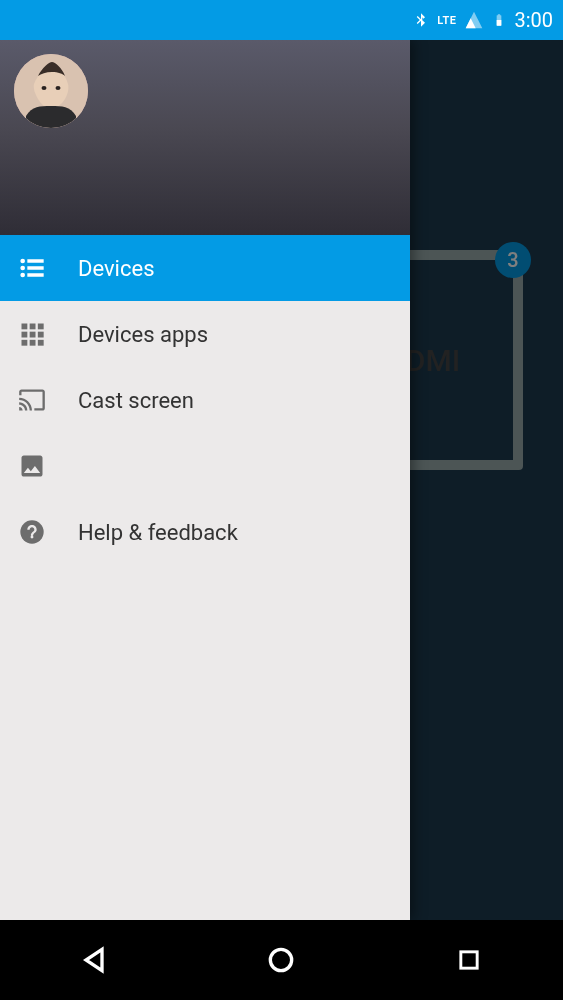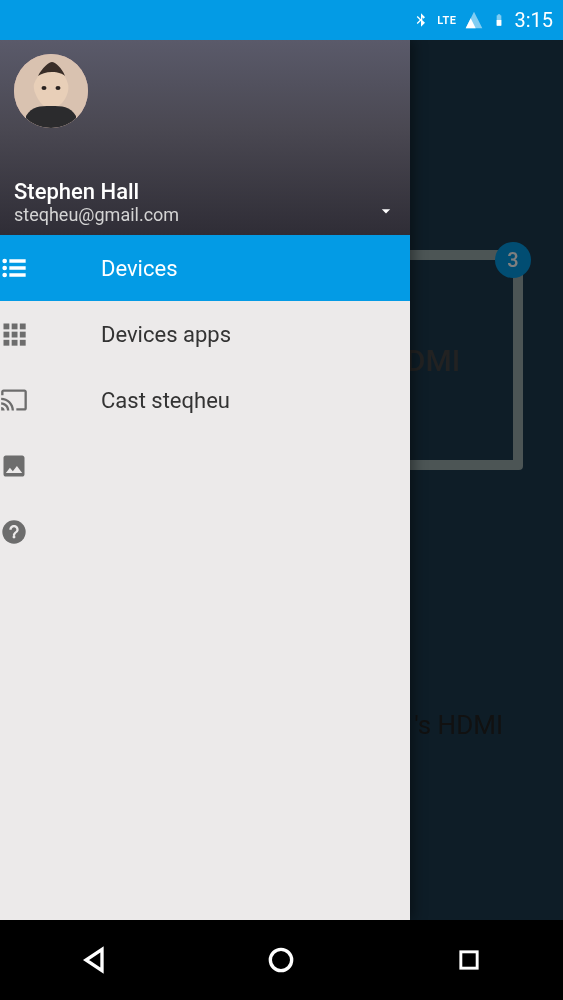--- a/index.html
+++ b/index.html
@@ -55,23 +55,22 @@
   .account-row {
     position: absolute; left: 14px; right: 14px; bottom: 10px;
     display: flex; align-items: flex-end; justify-content: space-between;
   }
   .acct-name { font-size: 22px; font-weight: 500; }
   .acct-email { font-size: 18px; color: #d4d4d4; }
   .caret-down svg { fill: #fff; }
 
   .drawer-list { flex: 1; }
   .drawer-item {
-    display: flex; align-items: center; height: 66px; 
+    display: flex; align-items: center; height: 66px; padding-left: 18px;
     cursor: pointer;
-    gap: 41px;
   }
   .drawer-item .dicon { width: 60px; display: flex; align-items: center; justify-content: flex-start; }
   .drawer-item .dicon svg { width: 28px; height: 28px; }
   .drawer-item .dlabel { font-size: 22px; color: #333; }
   .drawer-item.active { background: #039be5; }
   .drawer-item.active .dlabel { color: #fff; }
   .drawer-item.active .dicon svg { fill: #fff; }
   .drawer-item:not(.active) .dicon svg { fill: #6d6d6d; }
 
   
@@ -99,55 +98,43 @@
           <path d="M2 22h20L12 2 2 22z" opacity="0.5"></path>
           <path d="M2 22h12L8 10 2 22z"></path>
         </svg>
     </span>
     <span class="icon">
       <svg width="14" height="22" viewBox="0 0 24 24" fill="#fff">
           <path d="M15 4h-1V2h-4v2H9C8 4 8 5 8 5v16c0 1 1 1 1 1h6c1 0 1-1 1-1V5c0-1-1-1-1-1z" opacity="0.5"></path>
           <path d="M8 12h8v9c0 1-1 1-1 1H9c-1 0-1-1-1-1v-9z"></path>
         </svg>
     </span>
-    <span class="time">3:15</span>
+    <span class="time">3:00</span>
   </div>
 
   <div class="backdrop">
     <div class="bg-card">
       <span>DMI</span>
       <div class="bg-badge">3</div>
     </div>
-    <div class="bg-text">'s HDMI</div>
     <div class="scrim"></div>
   </div>
 
   <nav class="drawer">
     <div class="drawer-header">
       <div class="avatar">
         <svg viewBox="0 0 74 74">
           <rect width="74" height="74" fill="#d9c2b0"></rect>
           <path d="M20 30c4-10 12-18 18-18s13 8 16 18c1 4 0 10-3 15s-9 10-14 10-10-5-13-10-5-11-4-15z" fill="#e8cfb8"></path>
           <path d="M24 22c4-8 11-14 14-14s10 6 13 14c-2-2-7-4-13-4s-11 2-14 4z" fill="#3a2e28"></path>
           <ellipse cx="30" cy="34" rx="2.5" ry="2" fill="#2a2320"></ellipse>
           <ellipse cx="44" cy="34" rx="2.5" ry="2" fill="#2a2320"></ellipse>
           <path d="M12 62c6-10 14-10 25-10s19 0 25 10v12H12z" fill="#2b2b2d"></path>
         </svg>
       </div>
-      <div class="account-row">
-        <div>
-          <div class="acct-name">Stephen Hall</div>
-          <div class="acct-email">steqheu@gmail.com</div>
-        </div>
-        <span class="caret-down">
-          <svg width="20" height="20" viewBox="0 0 24 24">
-              <path d="M7 10l5 5 5-5z"></path>
-            </svg>
-        </span>
-      </div>
     </div>
 
     <div class="drawer-list">
 
       <div class="drawer-item active">
         <span class="dicon">
           <svg viewBox="0 0 24 24">
               <circle cx="4" cy="6" r="2"></circle>
               <circle cx="4" cy="12" r="2"></circle>
               <circle cx="4" cy="18" r="2"></circle>
@@ -175,39 +162,40 @@
         </span>
         <span class="dlabel">Devices apps</span>
       </div>
 
       <div class="drawer-item">
         <span class="dicon">
           <svg viewBox="0 0 24 24">
               <path d="M21 3H3c-1.1 0-2 .9-2 2v3h2V5h18v14h-7v2h7c1.1 0 2-.9 2-2V5c0-1.1-.9-2-2-2zM1 18v3h3c0-1.66-1.34-3-3-3zm0-4v2c2.76 0 5 2.24 5 5h2c0-3.87-3.13-7-7-7zm0-4v2c4.97 0 9 4.03 9 9h2c0-6.08-4.93-11-11-11z"></path>
             </svg>
         </span>
-        <span class="dlabel">Cast steqheu</span>
+        <span class="dlabel">Cast screen</span>
       </div>
 
       <div class="drawer-item">
         <span class="dicon">
           <svg viewBox="0 0 24 24">
               <path d="M21 19V5c0-1.1-.9-2-2-2H5c-1.1 0-2 .9-2 2v14c0 1.1.9 2 2 2h14c1.1 0 2-.9 2-2zM8.5 13.5l2.5 3.01L14.5 12l4.5 6H5l3.5-4.5z"></path>
             </svg>
         </span>
       </div>
 
 
       <div class="drawer-item">
         <span class="dicon">
           <svg viewBox="0 0 24 24">
               <circle cx="12" cy="12" r="10"></circle>
               <path fill="#eceaea" d="M12 17.5c.69 0 1.25-.56 1.25-1.25S12.69 15 12 15s-1.25.56-1.25 1.25S11.31 17.5 12 17.5zM12 6c-2.21 0-4 1.79-4 4h2c0-1.1.9-2 2-2s2 .9 2 2c0 2-3 1.75-3 5h2c0-2.25 3-2.5 3-5 0-2.21-1.79-4-4-4z"></path>
             </svg>
         </span>
+        <span class="dlabel">Help &amp; feedback</span>
       </div>
 
     </div>
   </nav>
 
   <div class="navbar">
     <div class="nbtn">
       <svg width="32" height="32" viewBox="0 0 24 24">
           <path d="M18 4 L6 12 L18 20 Z" fill="none" stroke="#fff"></path>
         </svg>

